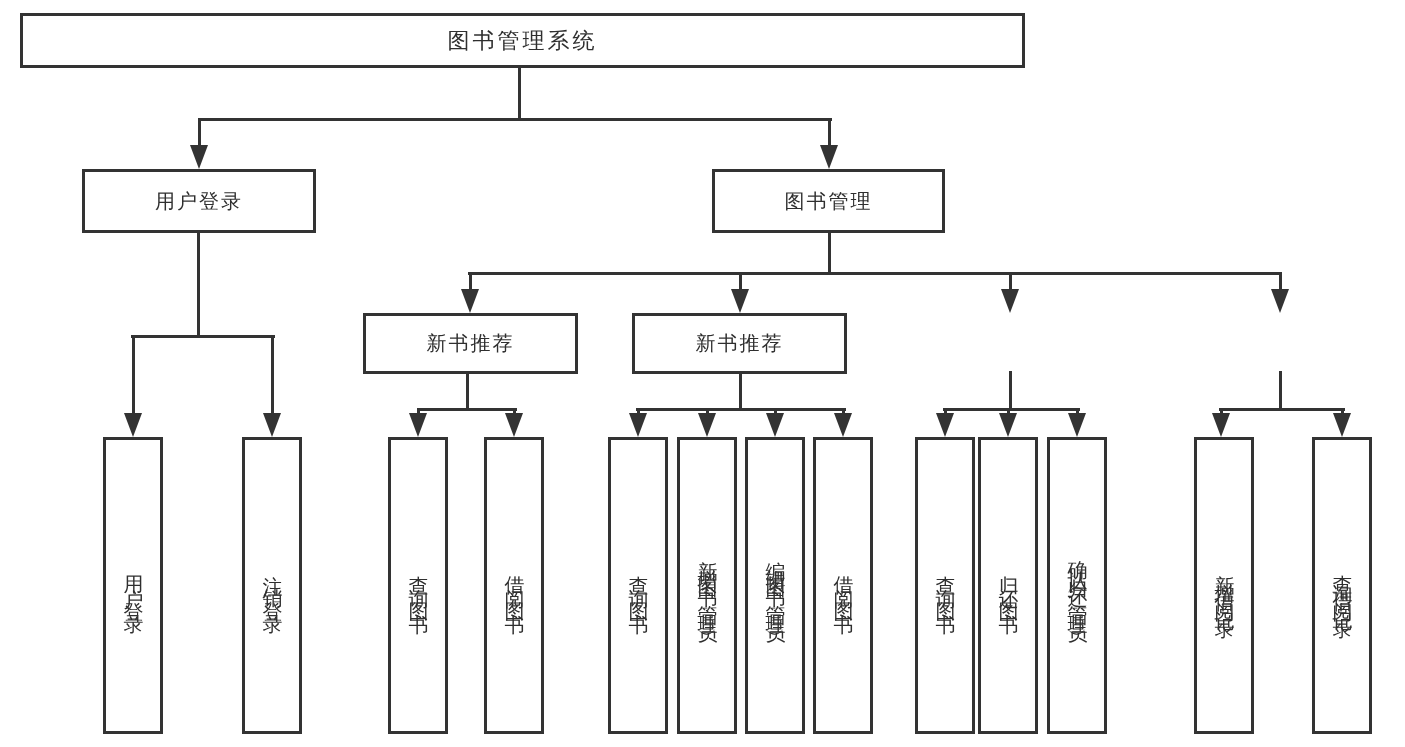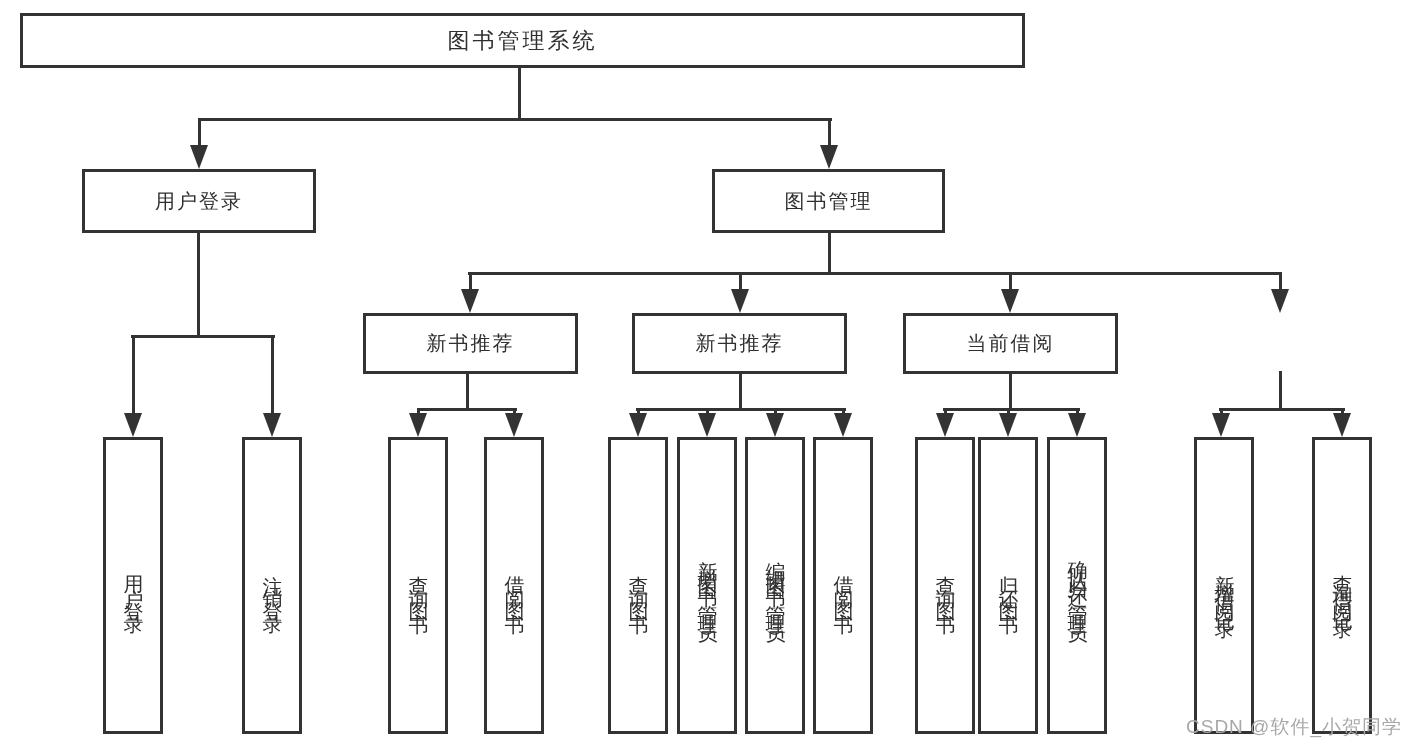--- a/index.html
+++ b/index.html
@@ -84,21 +84,20 @@
   <div class="arr" style="left:461px;top:289px;"></div>
   <div class="line" style="left:739px;top:272px;width:3px;height:20px;"></div>
   <div class="arr" style="left:731px;top:289px;"></div>
   <div class="line" style="left:1009px;top:272px;width:3px;height:20px;"></div>
   <div class="arr" style="left:1001px;top:289px;"></div>
   <div class="line" style="left:1279px;top:272px;width:3px;height:20px;"></div>
   <div class="arr" style="left:1271px;top:289px;"></div>
 
   <div class="hbox" style="left:363px;top:313px;width:215px;height:61px;">新书推荐</div>
   <div class="hbox" style="left:632px;top:313px;width:215px;height:61px;">新书推荐</div>
-  <div class="hbox" style="left:903px;top:313px;width:215px;height:61px;">当前借阅</div>
 
   <div class="line" style="left:466px;top:371px;width:3px;height:40px;"></div>
   <div class="line" style="left:417px;top:408px;width:100px;height:3px;"></div>
   <div class="line" style="left:417px;top:408px;width:3px;height:9px;"></div>
   <div class="arr" style="left:409px;top:413px;"></div>
   <div class="line" style="left:513px;top:408px;width:3px;height:9px;"></div>
   <div class="arr" style="left:505px;top:413px;"></div>
 
   <div class="line" style="left:739px;top:371px;width:3px;height:40px;"></div>
   <div class="line" style="left:636px;top:408px;width:210px;height:3px;"></div>
@@ -138,15 +137,14 @@
   <div class="vbox" style="left:745px;">编辑图书（管理员）</div>
   <div class="vbox vshort" style="left:813px;">借阅图书</div>
 
   <div class="vbox vshort" style="left:915px;">查询图书</div>
   <div class="vbox vshort" style="left:978px;">归还图书</div>
   <div class="vbox" style="left:1047px;">确认归还（管理员）</div>
 
   <div class="vbox" style="left:1194px;">新增借阅记录</div>
   <div class="vbox" style="left:1312px;">查询借阅记录</div>
 
-  <div class="watermark">CSDN @软件_小贺同学</div>
 
 </div>
 
 </body></html>

